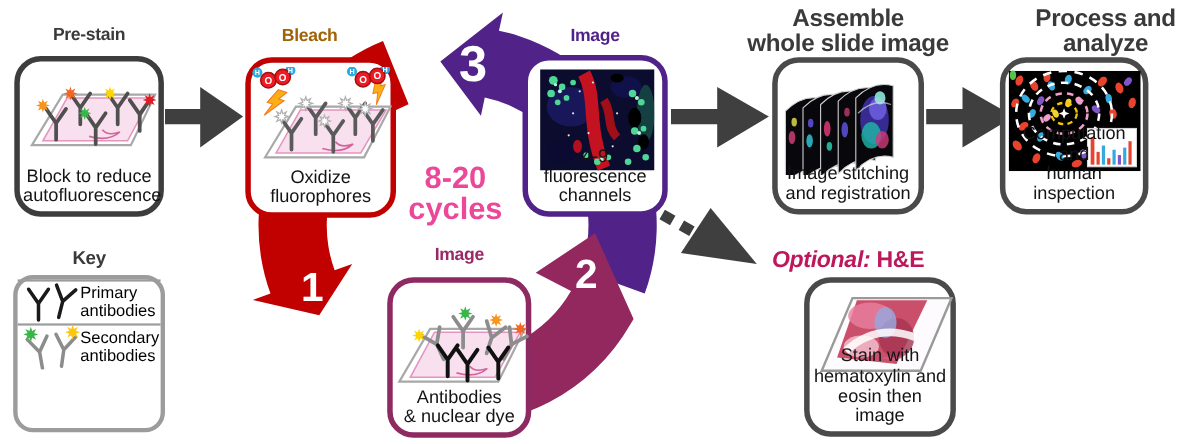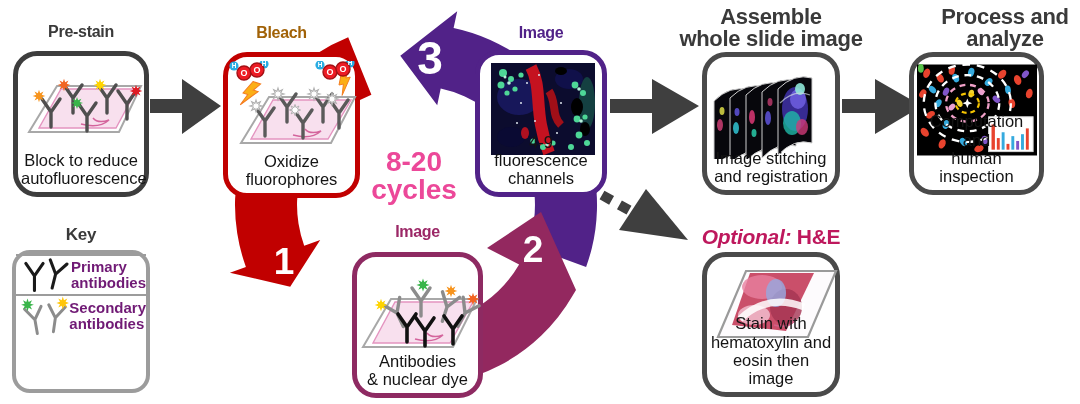--- a/index.html
+++ b/index.html
@@ -6,21 +6,21 @@
   .canvas{position:relative;width:1080px;height:404px;background:#fff;overflow:hidden;
           font-family:"Liberation Sans",sans-serif;}
   .layer{position:absolute;left:0;top:0;width:1080px;height:404px;}
   .box{position:absolute;background:#fff;border-radius:24px;box-sizing:border-box;}
   #prestain-box{left:13px;top:51px;width:136px;height:146px;border:5px solid #3d3d3d;}
   #bleach-box{left:223px;top:52px;width:137px;height:146px;border:5px solid #c10000;}
   #image-box{left:475px;top:50px;width:132px;height:147px;border:5px solid #512288;}
   #stain-box{left:352px;top:252px;width:131px;height:146px;border:5px solid #8e2a62;}
   #assemble-box{left:702px;top:52px;width:138px;height:143px;border:5px solid #4a4a4a;}
   #process-box{left:909px;top:52px;width:135px;height:143px;border:5px solid #4a4a4a;}
-  #hande-box{left:702px;top:252px;width:138px;height:145px;border:5px solid #4a4a4a;}
+  #hande-box{left:731px;top:252px;width:138px;height:145px;border:5px solid #4a4a4a;}
   #key-box{left:12px;top:250px;width:138px;height:143px;border:4px solid #9c9c9c;border-radius:18px;}
   .stage-title{position:absolute;text-align:center;font-weight:bold;font-size:16px;color:#3a3a3a;
                white-space:pre-line;line-height:1.02;letter-spacing:-0.3px;}
   #prestain-title{left:13px;top:24px;width:136px;}
   #bleach-title{left:213px;top:25px;width:137px;color:#a16207;}
   #image-title{left:475px;top:25px;width:132px;color:#512288;}
   #stain-title{left:352px;top:224px;width:131px;color:#9b2766;}
   #assemble-title{left:678px;top:6px;width:186px;font-size:22px;}
   #process-title{left:930px;top:6px;width:150px;font-size:22px;}
   #hande-title{left:690px;top:226px;width:162px;text-align:center;font-size:21px;font-weight:bold;color:#be185d;}
@@ -35,21 +35,21 @@
   #num2{left:533px;top:250px;font-size:37px;}
   #num3{left:430px;top:58px;font-size:46px;}
   .scene{position:absolute;}
   .atom{fill:#fff;font-family:"Liberation Sans",sans-serif;font-weight:bold;font-size:9px;text-anchor:middle;}
   .atomh{fill:#fff;font-family:"Liberation Sans",sans-serif;font-weight:bold;font-size:6.5px;text-anchor:middle;}
   
   .key-row{box-sizing:border-box;}
   .key-row1{height:55px;display:flex;flex-direction:column;align-items:center;justify-content:flex-end;padding-bottom:1px;}
   .key-row2,.key-row3{height:40px;display:flex;align-items:center;border-top:2.5px solid #9c9c9c;padding-left:5px;}
   .key-row3{height:42px;}
-  .key-label{font-size:15px;color:#701a75;line-height:1.05;white-space:pre-line;font-weight:bold;}
+  .key-label{font-size:15px;color:#000000;line-height:1.05;white-space:pre-line;}
   .key-label-center{font-size:15.5px;color:#4a4a4a;}
 </style>
 </head>
 <body>
 
 <div class="canvas">
 
   
   <svg width="0" height="0">
     <defs>

